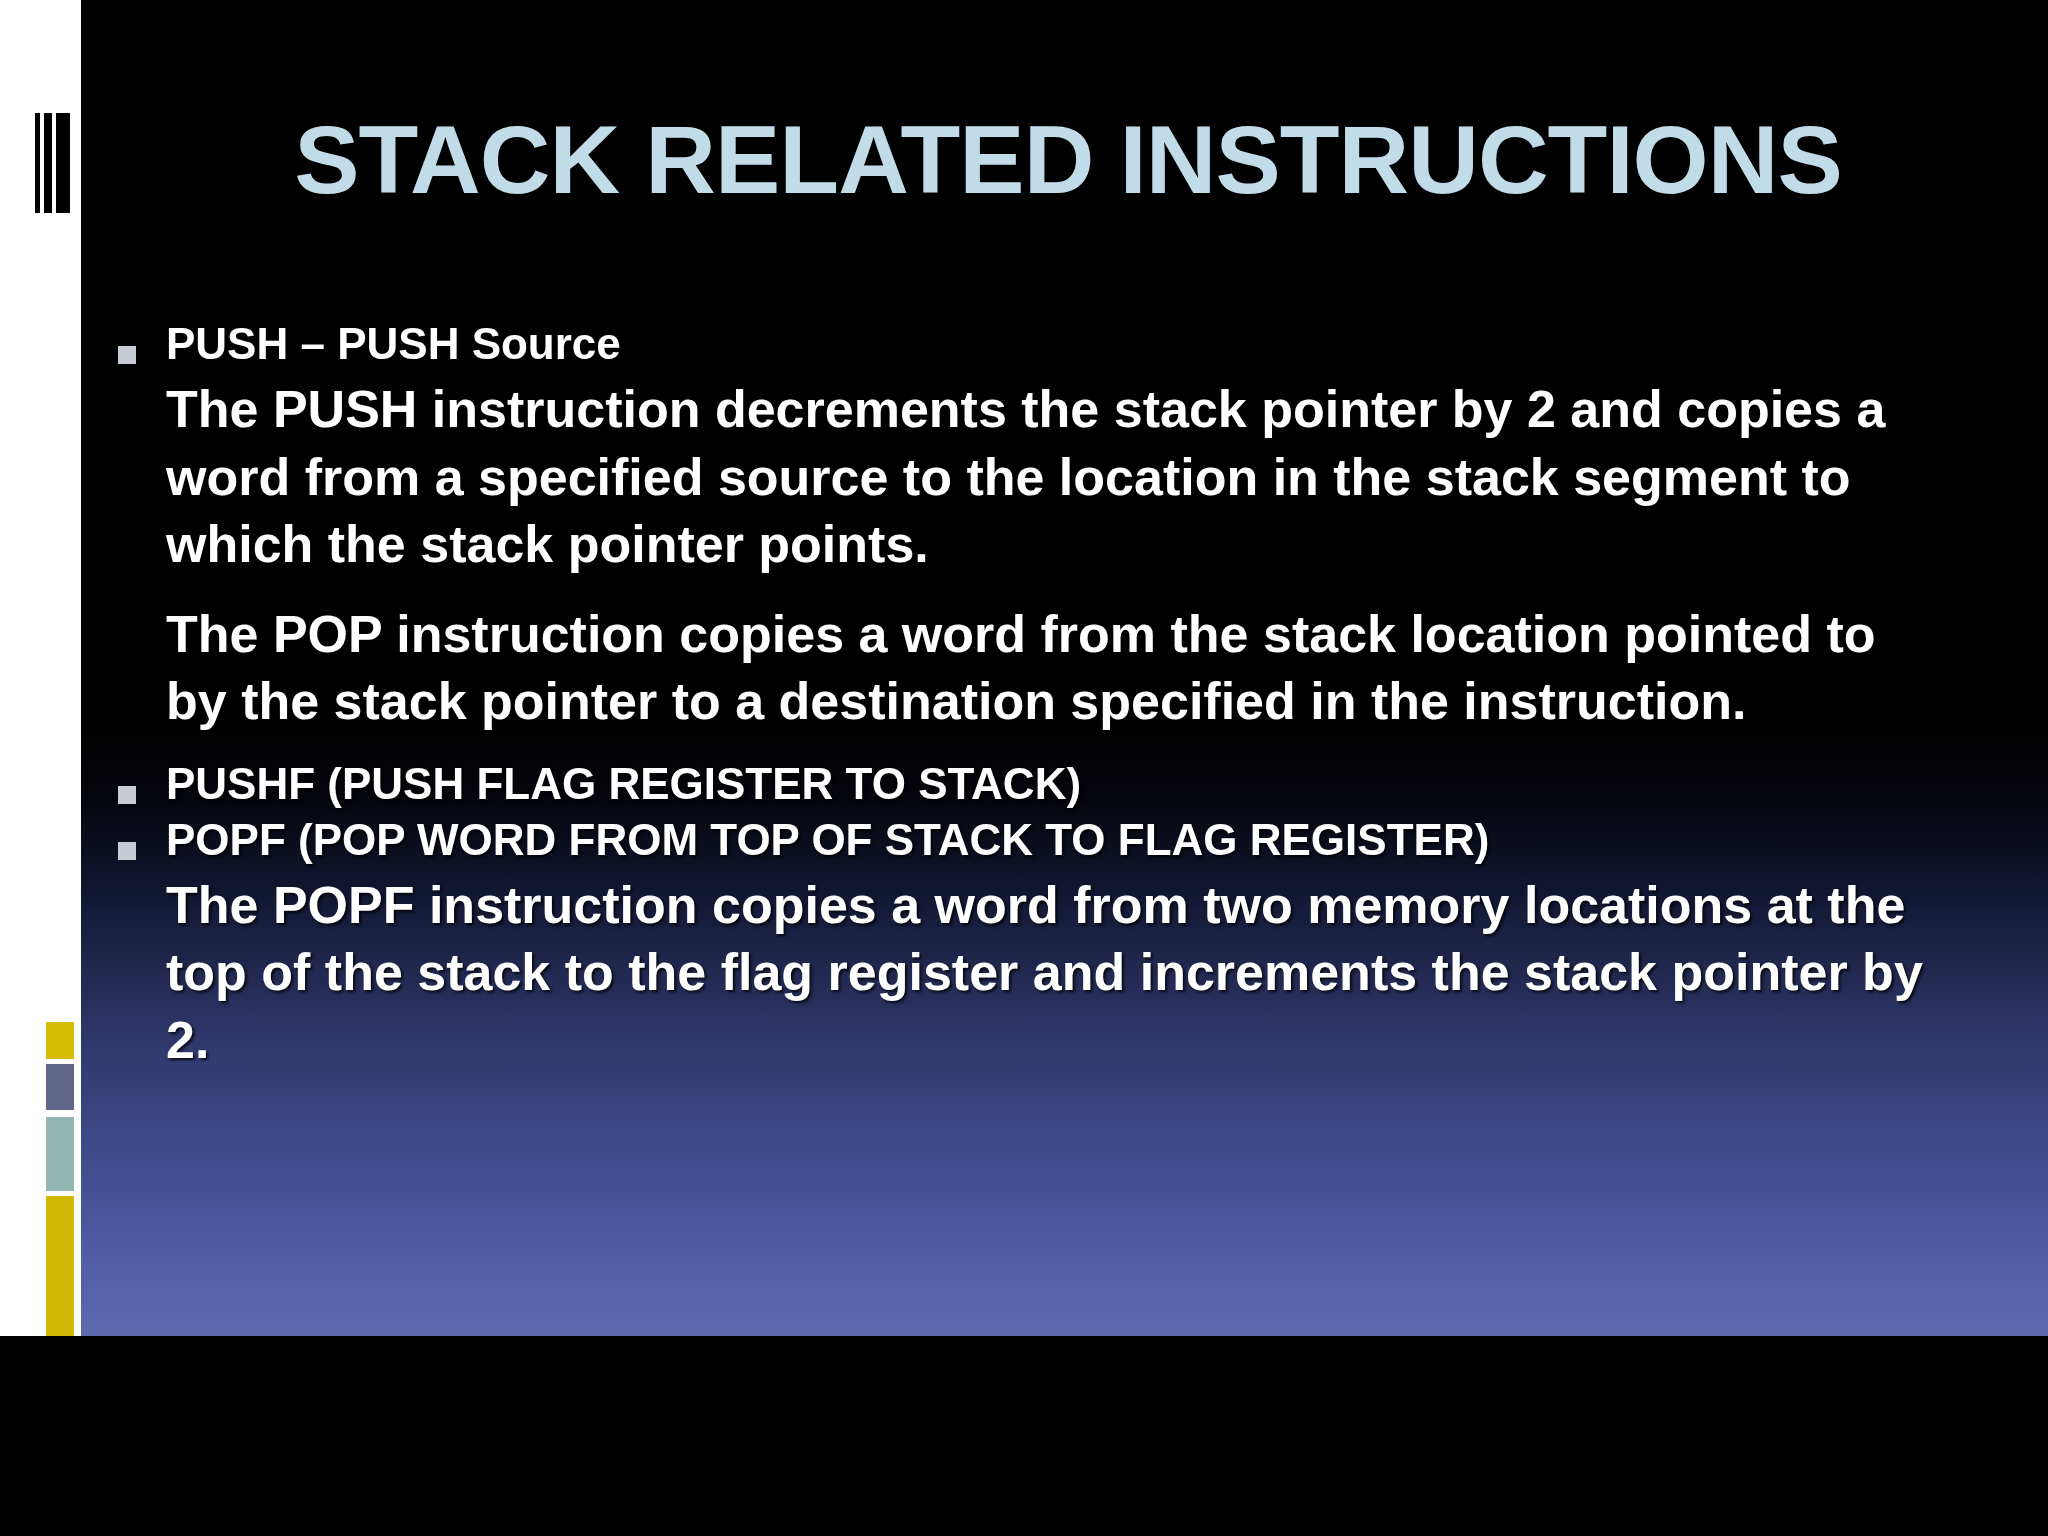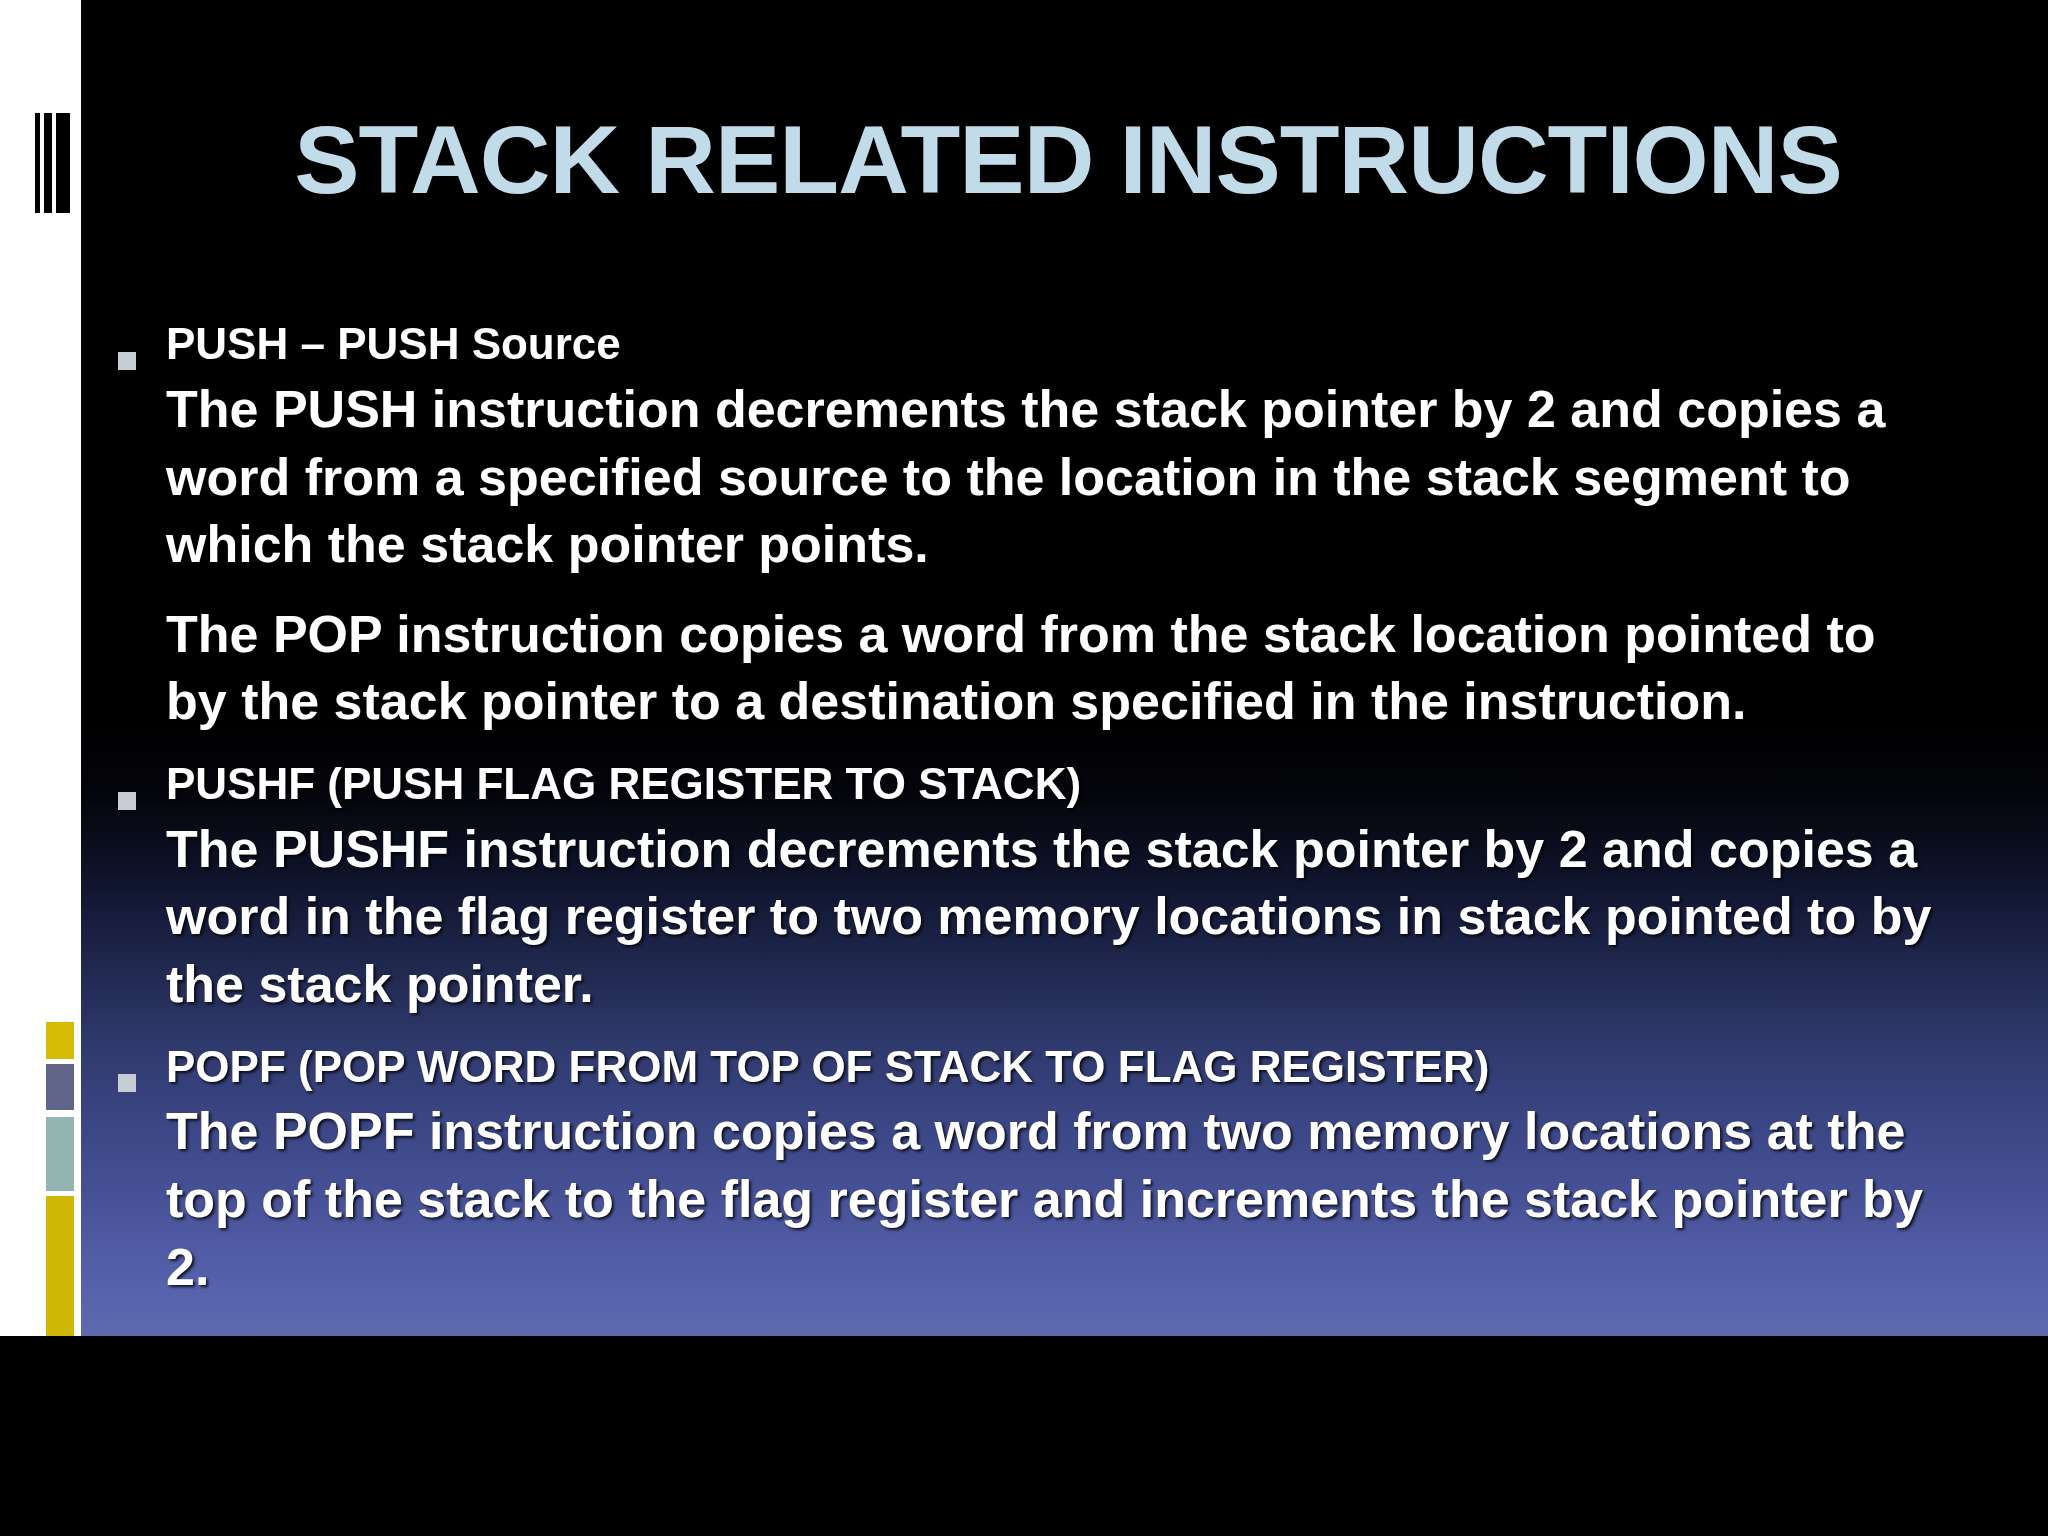--- a/index.html
+++ b/index.html
@@ -68,21 +68,21 @@
 
   
   #body {
     position: absolute;
     left: 118px;
     top: 318px;
     width: 1860px;
   }
   .bullet-row {
     display: flex;
-    align-items: flex-end;
+    align-items: center;
     margin-bottom: 4px;
   }
   .bullet-marker {
     flex: 0 0 auto;
     width: 18px;
     height: 18px;
     background: #c8ccd4;
     margin-top: 22px;
     margin-right: 30px;
   }
@@ -130,21 +130,20 @@
       <span class="bullet-heading">PUSH – PUSH Source</span>
     </div>
     <div class="para">The PUSH instruction decrements the stack pointer by 2 and copies a word from a specified source to the location in the stack segment to which the stack pointer points.</div>
 
     <div class="para">The POP instruction copies a word from the stack location pointed to by the stack pointer to a destination specified in the instruction.</div>
 
     <div class="bullet-row">
       <span class="bullet-marker"></span>
       <span class="bullet-heading">PUSHF (PUSH FLAG REGISTER TO STACK)</span>
     </div>
-    <div class="para">The PUSHF instruction decrements the stack pointer by 2 and copies a word in the flag register to two memory locations in stack pointed to by the stack pointer.</div>
 
     <div class="bullet-row">
       <span class="bullet-marker"></span>
       <span class="bullet-heading">POPF (POP WORD FROM TOP OF STACK TO FLAG REGISTER)</span>
     </div>
     <div class="para tight">The POPF instruction copies a word from two memory locations at the top of the stack to the flag register and increments the stack pointer by 2.</div>
 
   </div>
 </div>
 

